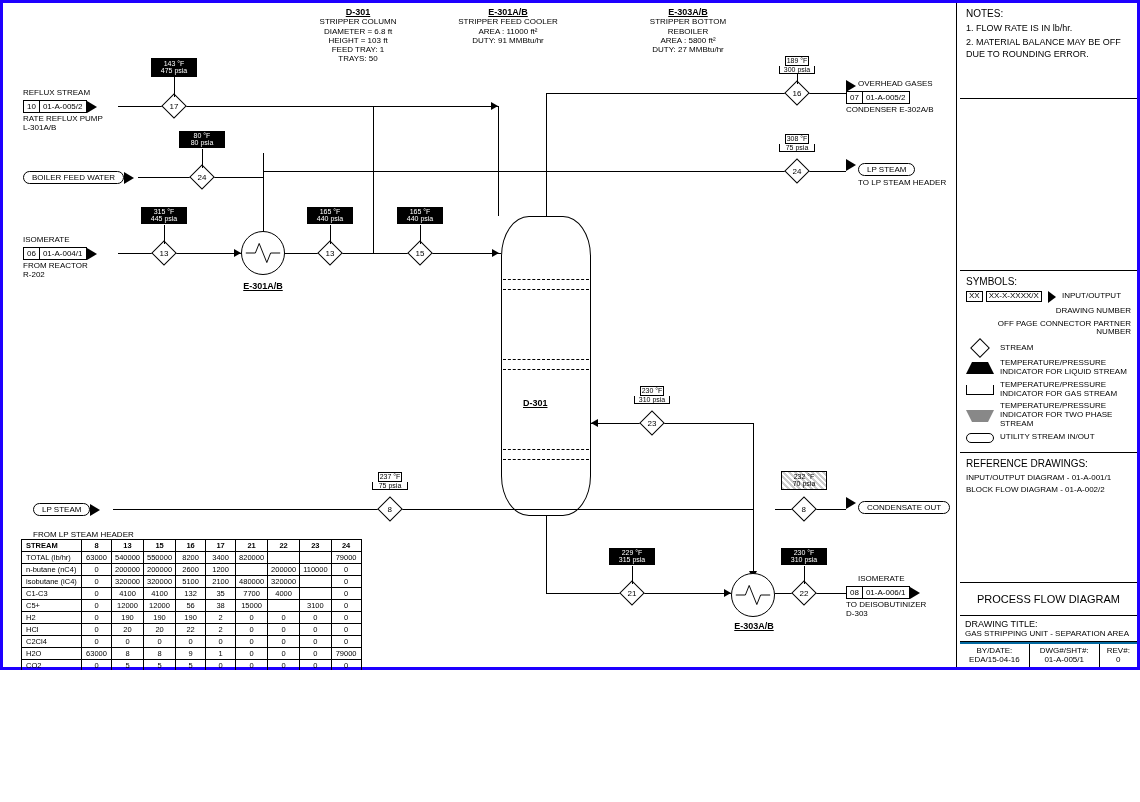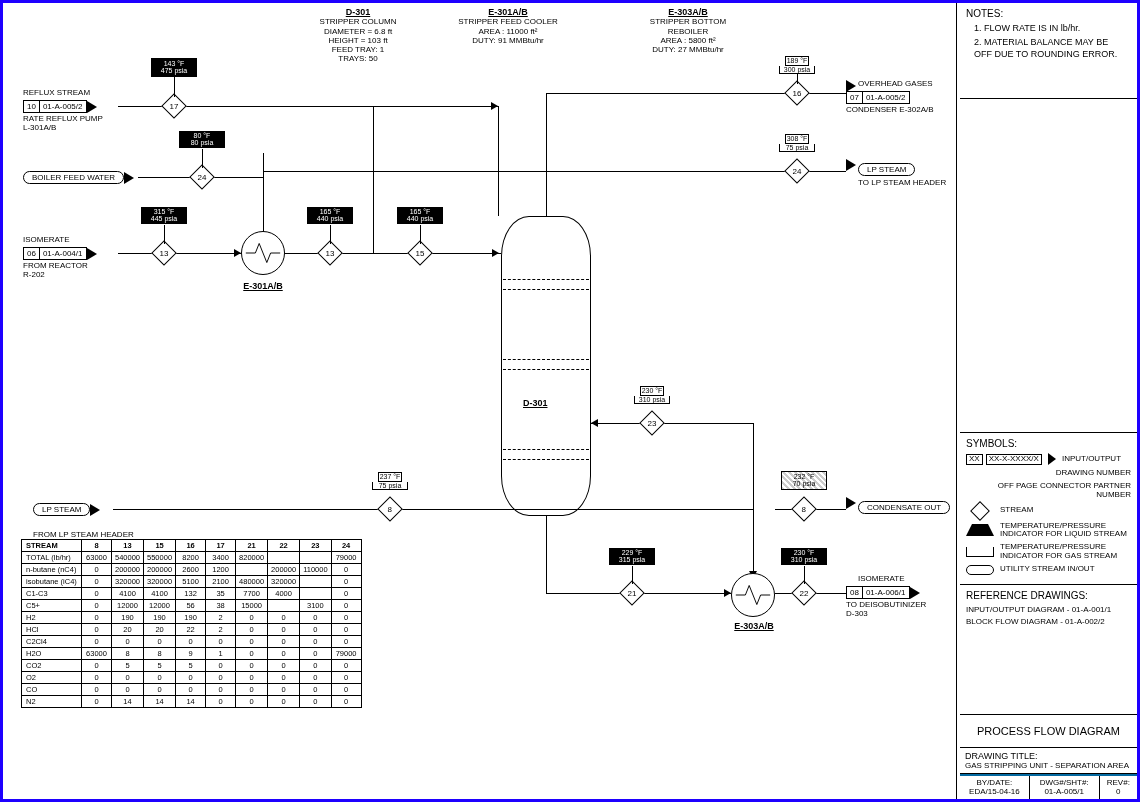--- a/index.html
+++ b/index.html
@@ -1,24 +1,24 @@
 <!DOCTYPE html>
 <html><head>
 <meta charset="utf-8">
 <style>
   html,body{margin:0;padding:0;font-family:Arial,Helvetica,sans-serif;font-size:9px;background:#fff;color:#000}
   *{box-sizing:border-box}
-  .page{position:relative;width:1140px;height:802px;border:3px solid #1e00ff;margin:0 auto}
+  .page{position:relative;width:1140px;height:670px;border:3px solid #1e00ff;margin:0 auto}
   .main{position:absolute;left:0;top:0;right:180px;bottom:0;border-right:1px solid #000}
   .sidebar{position:absolute;right:0;top:0;width:177px;bottom:0}
   .sidebox{border-bottom:1px solid #000;padding:5px 6px}
   .sidebox.grow{flex:1}
   .sidebar{display:flex;flex-direction:column}
   .hdr{font-size:10px;margin-bottom:4px}
-  .note-item{margin:3px 8px;font-size:9px;line-height:1.25}
+  .note-item{margin:3px 0;font-size:9px;line-height:1.25}
   .sym-row{display:flex;align-items:center;gap:6px;margin:4px 0;font-size:8px;line-height:1.1}
   .sym-ico{width:28px;display:flex;justify-content:center;align-items:center}
   .diamond{width:14px;height:14px;border:1px solid #000;transform:rotate(45deg)}
   .trap-liq{width:28px;height:0;border-left:6px solid transparent;border-right:6px solid transparent;border-bottom:12px solid #000}
   .trap-gas{width:28px;height:10px;border:1px solid #000;border-top:none;position:relative}
   .trap-gas:before,.trap-gas:after{content:"";position:absolute;top:0;width:0;height:0}
   .trap-2p{width:28px;height:0;border-left:6px solid transparent;border-right:6px solid transparent;border-top:12px solid #888}
   .util{width:30px;height:10px;border:1px solid #000;border-radius:5px}
   .ref-item{font-size:8px;margin:3px 0}
   .titlebox{text-align:center;font-size:11px;padding:10px 4px;border-bottom:1px solid #000}
@@ -479,20 +479,26 @@
           <span>TEMPERATURE/PRESSURE INDICATOR FOR LIQUID STREAM</span>
         </div>
       <div class="sym-row">
           <div class="sym-ico">
             <div class="trap-gas"></div>
           </div>
           <span>TEMPERATURE/PRESSURE INDICATOR FOR GAS STREAM</span>
         </div>
       <div class="sym-row">
           <div class="sym-ico">
+            <div class="trap-2p"></div>
+          </div>
+          <span>TEMPERATURE/PRESSURE INDICATOR FOR TWO PHASE STREAM</span>
+        </div>
+      <div class="sym-row">
+          <div class="sym-ico">
             <div class="util"></div>
           </div>
           <span>UTILITY STREAM IN/OUT</span>
         </div>
     </div>
     <div class="sidebox" style="height:130px">
       <div class="hdr">REFERENCE DRAWINGS:</div>
       <div class="ref-item">INPUT/OUTPUT DIAGRAM - 01-A-001/1</div>
       <div class="ref-item">BLOCK FLOW DIAGRAM - 01-A-002/2</div>
     </div>

